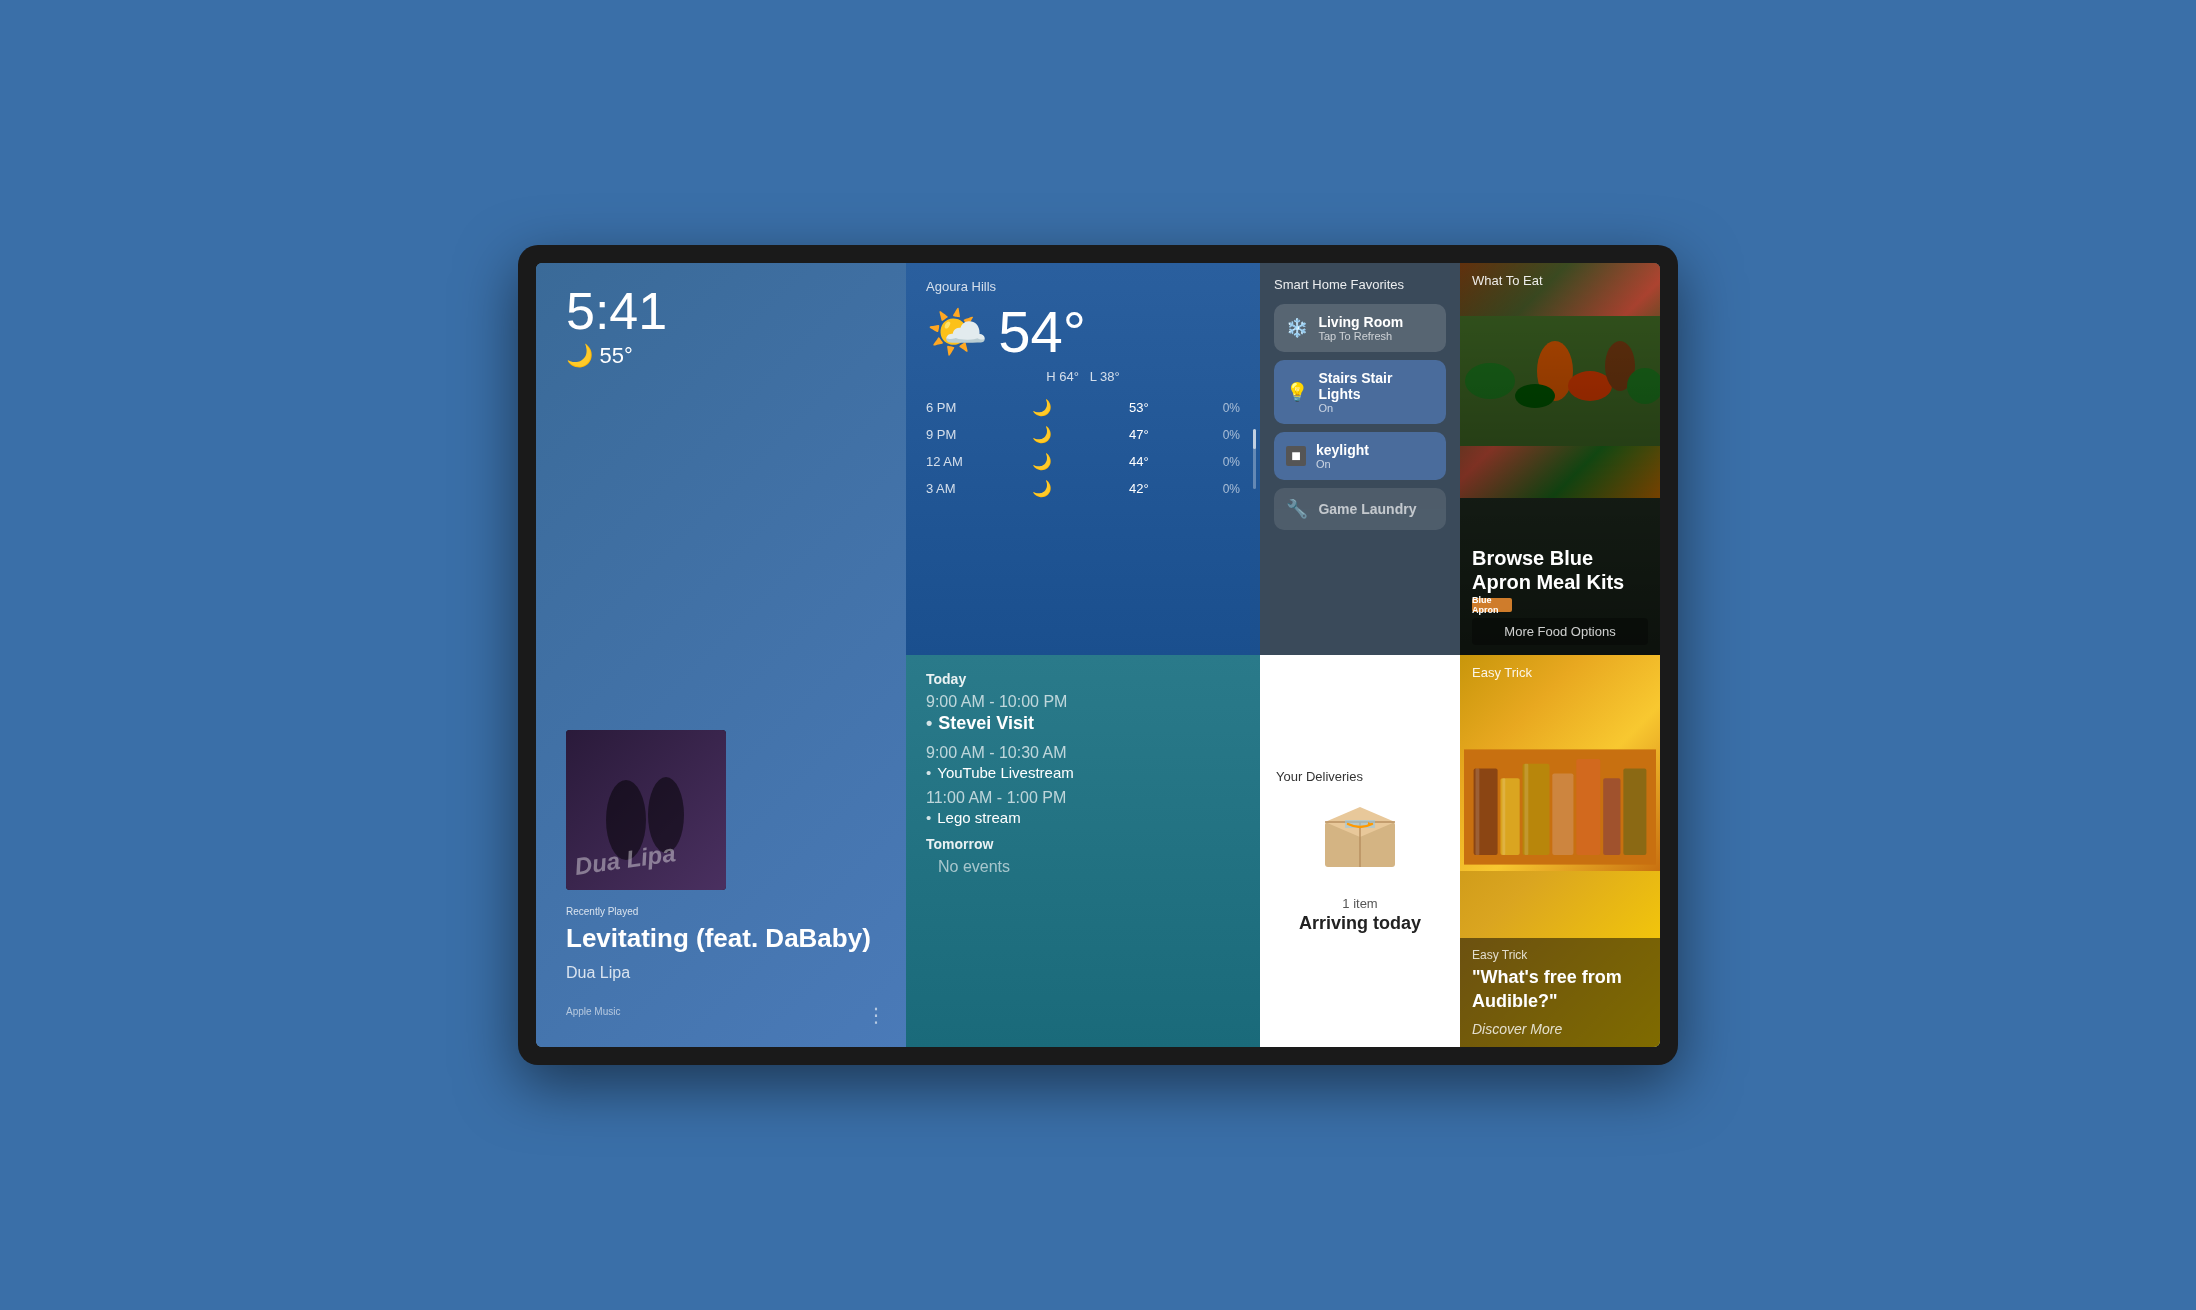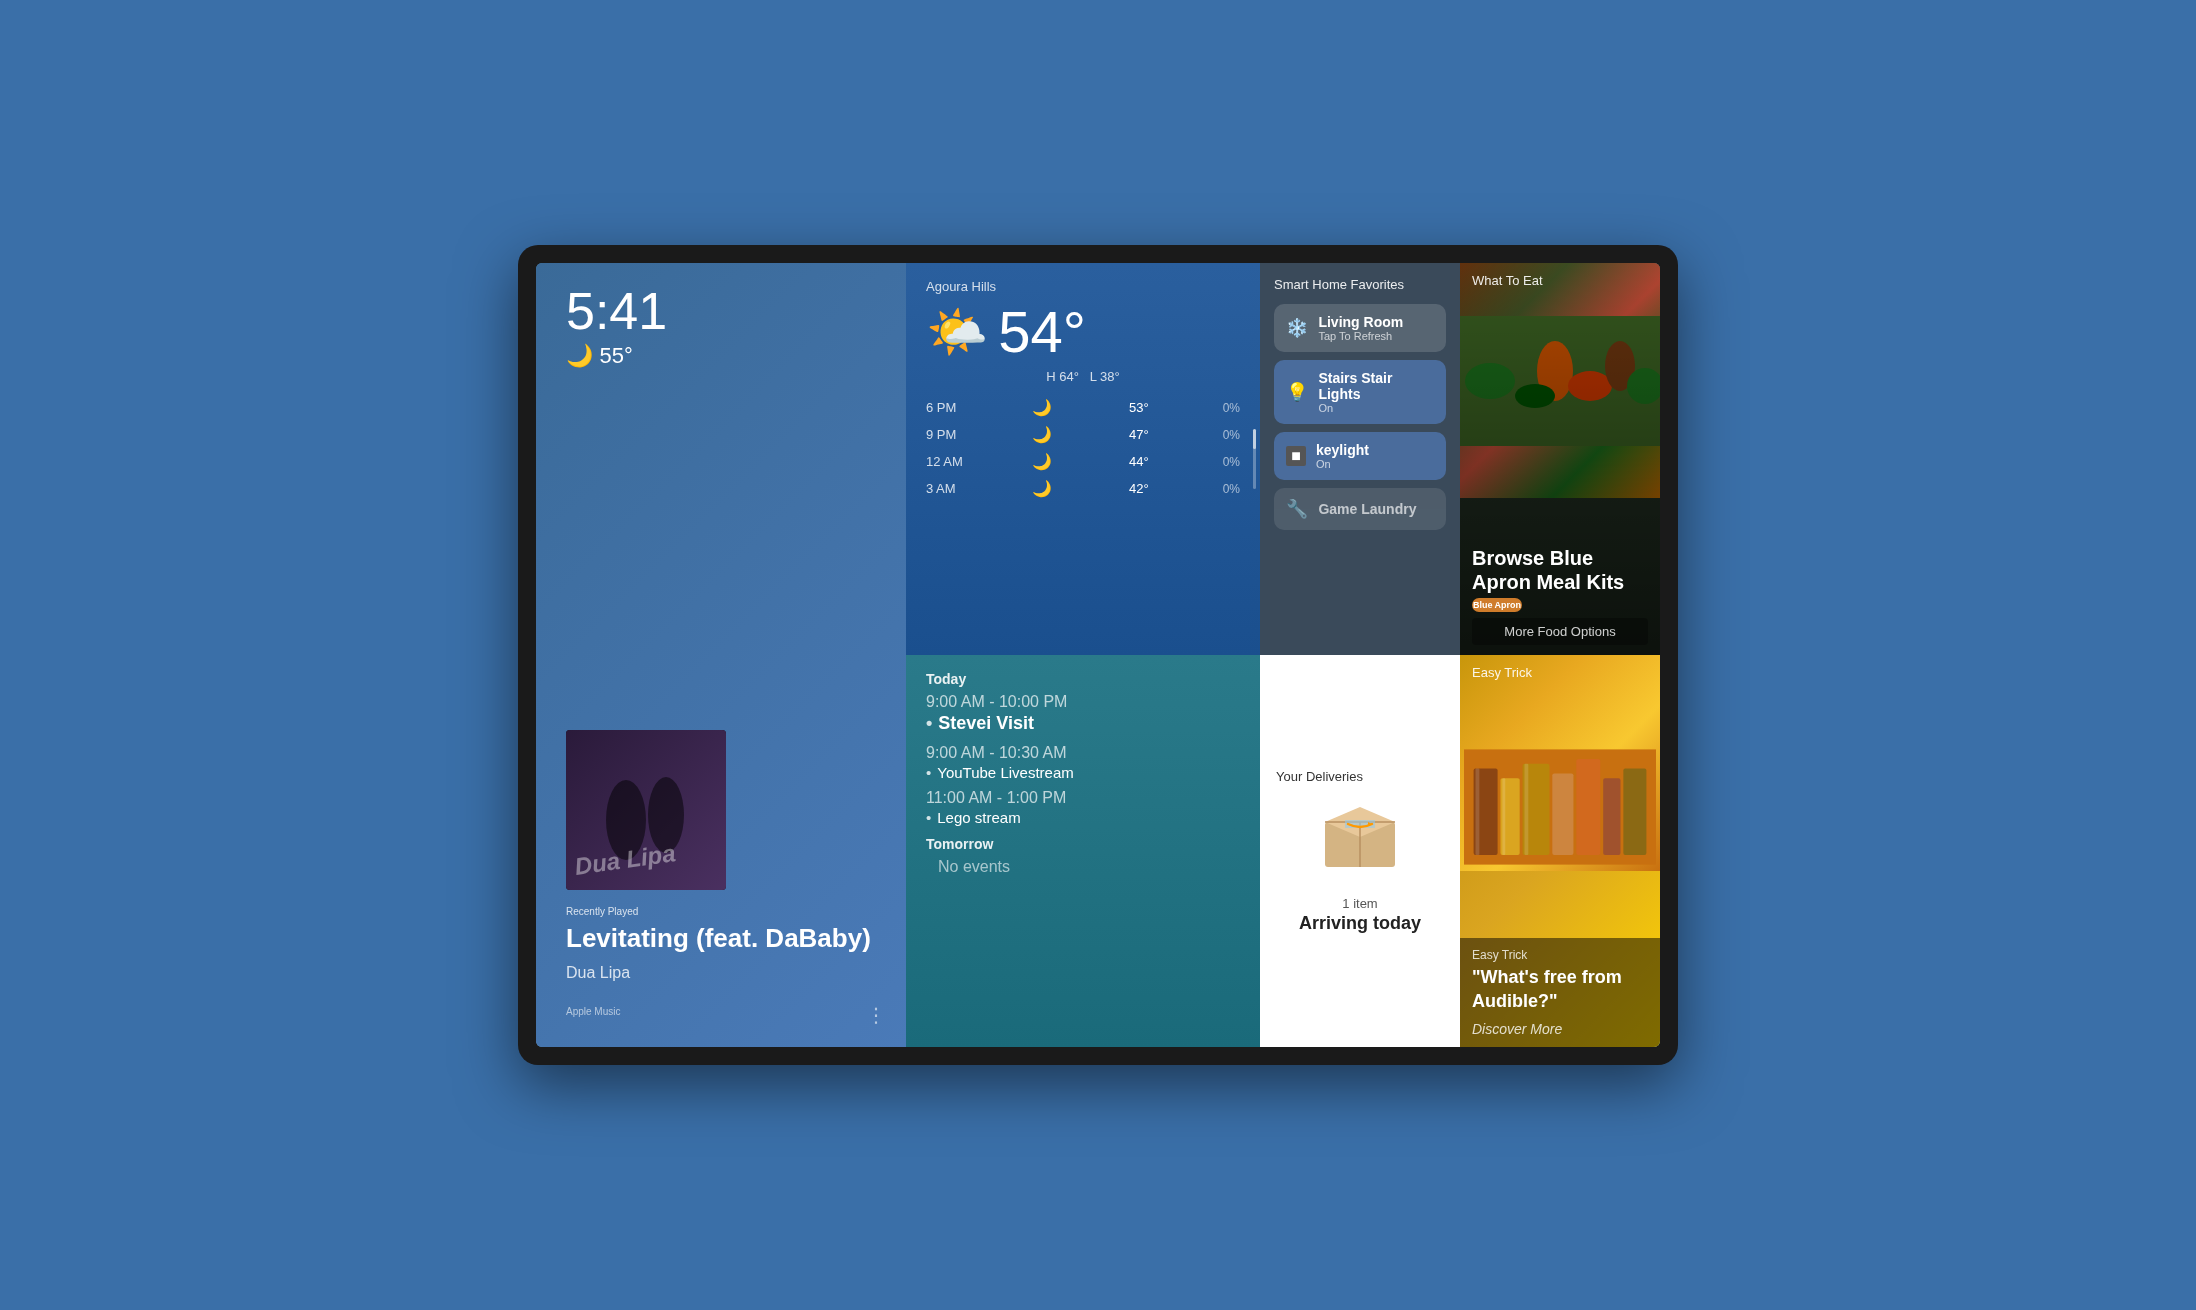--- a/index.html
+++ b/index.html
@@ -418,24 +418,24 @@
     .food-brand {
       font-size: 11px;
       color: rgba(255,255,255,0.7);
       margin-bottom: 6px;
       display: flex;
       align-items: center;
       gap: 4px;
     }
 
     .food-brand-logo {
-      width: 50px;
+      width: 40px;
       height: 14px;
       background: rgba(255,150,50,0.8);
-      border-radius: 7px;
+      border-radius: 2px;
       display: flex;
       align-items: center;
       justify-content: center;
       font-size: 9px;
       color: white;
       font-weight: bold;
     }
 
     .food-more {
       font-size: 13px;

